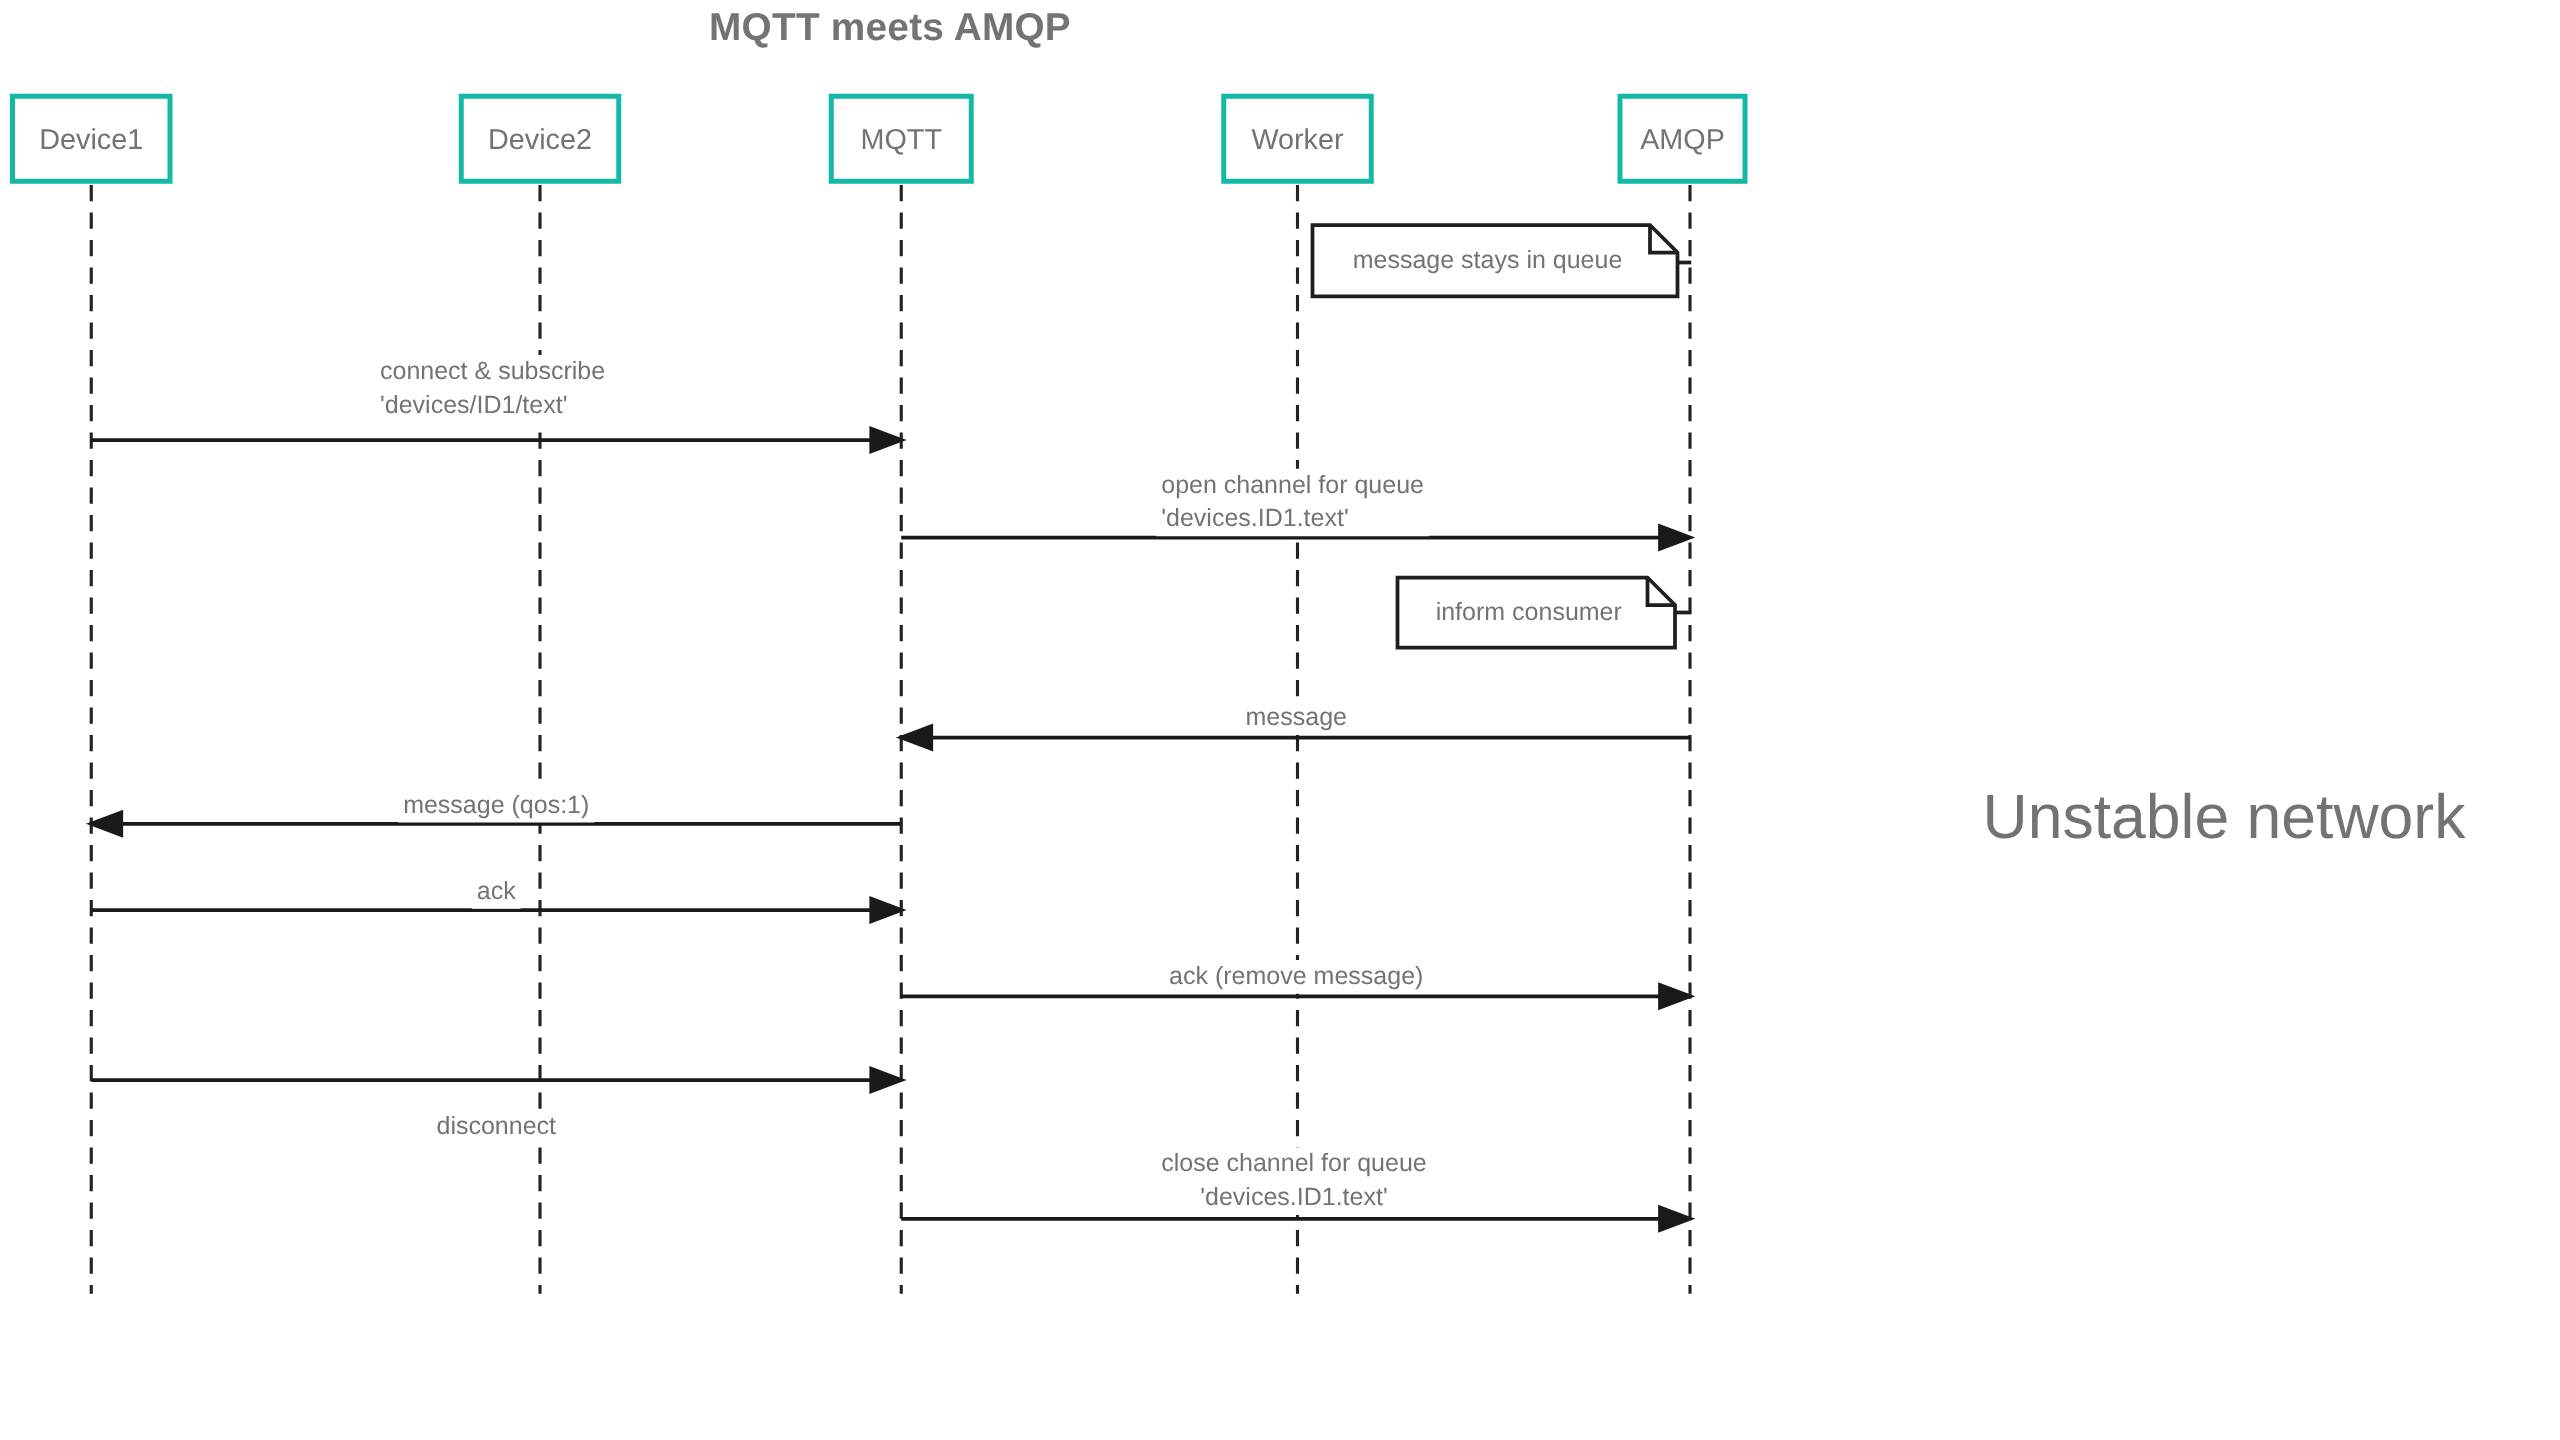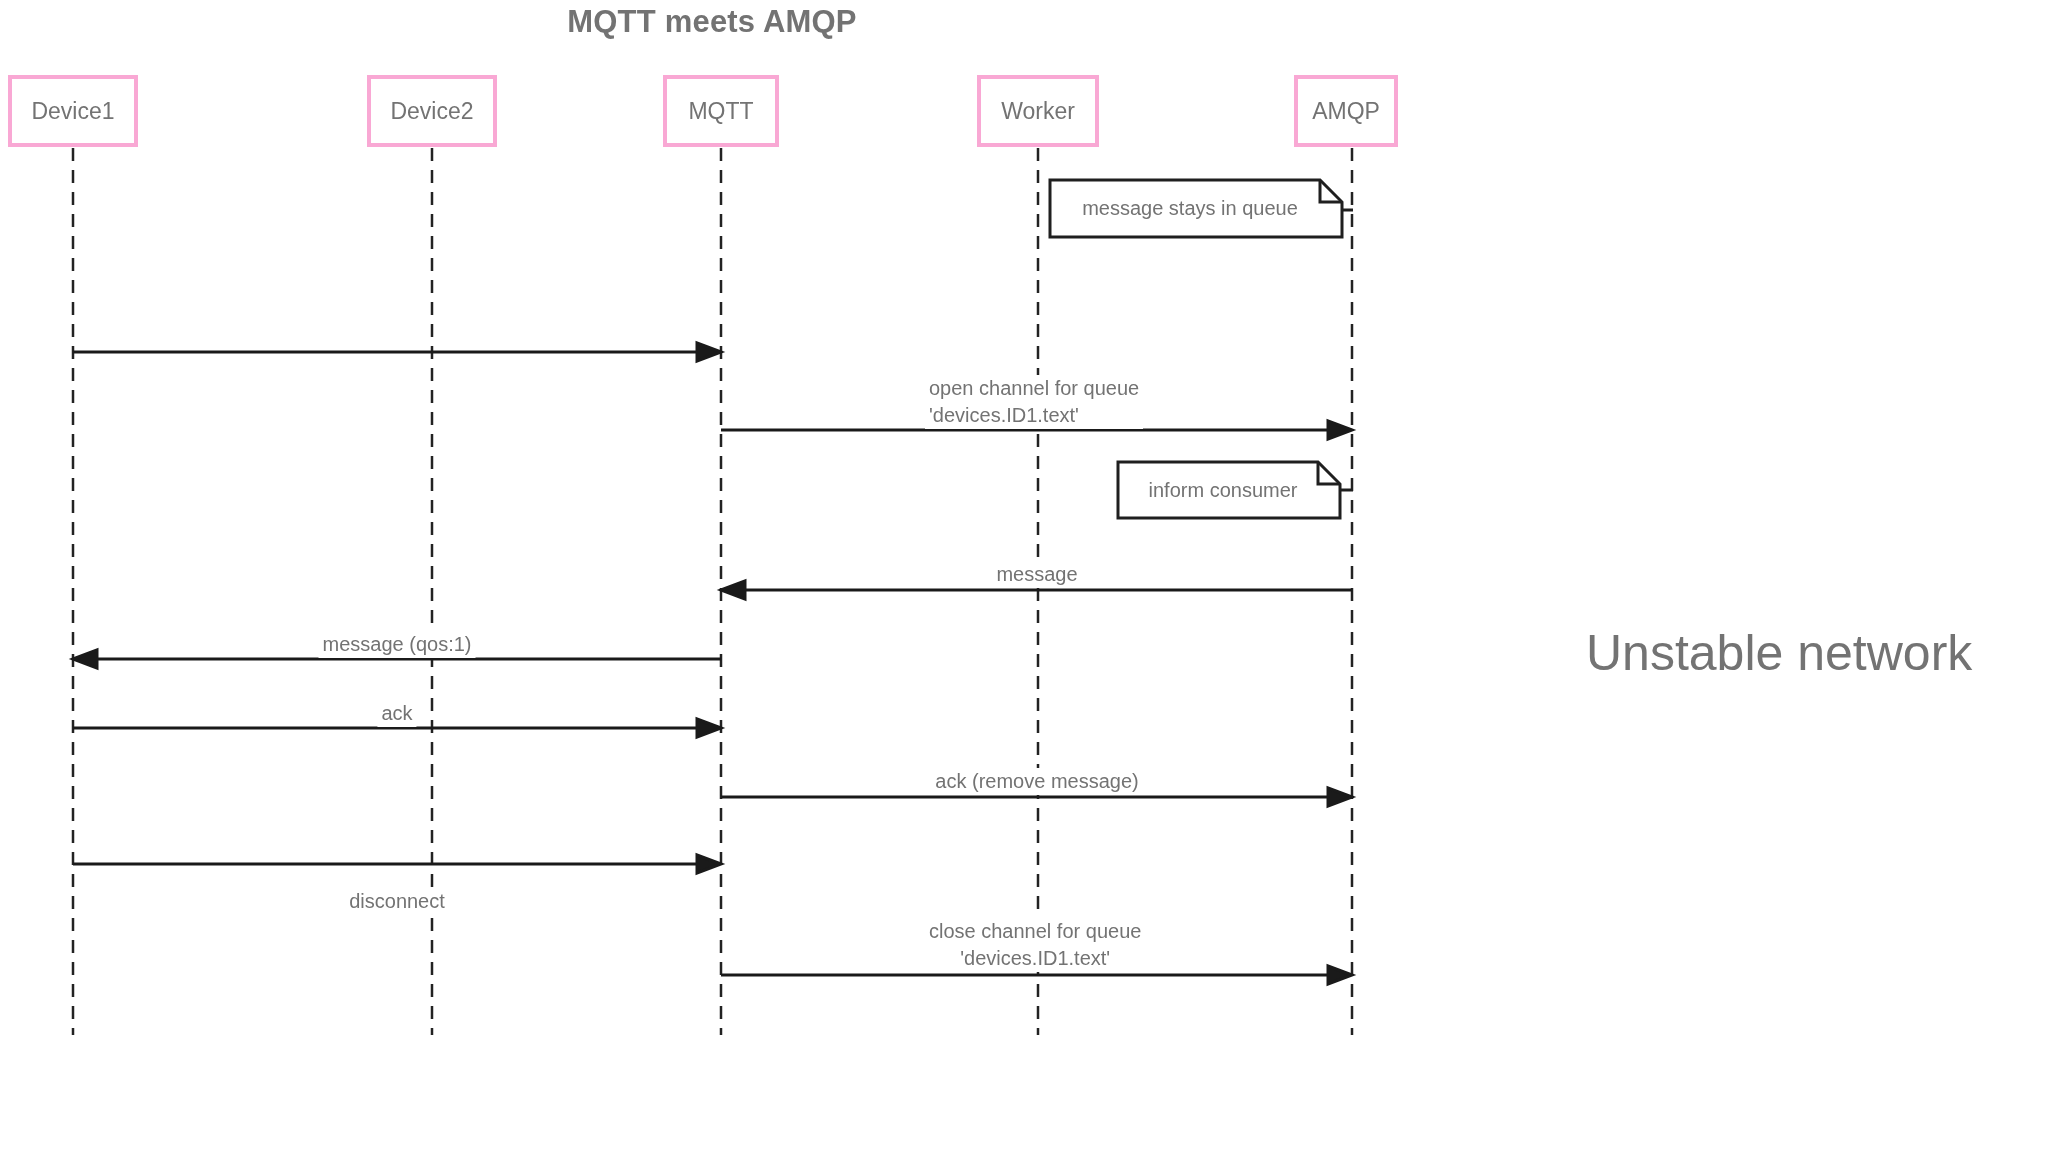--- a/index.html
+++ b/index.html
@@ -24,21 +24,21 @@
     transform: translateX(-50%);
     font-size: 31px;
     font-weight: 700;
     letter-spacing: 0.2px;
     white-space: nowrap;
   }
   .actor-box {
     position: absolute;
     top: 75px;
     height: 72px;
-    border: 4px solid #f9a8d4;
+    border: 4px solid #14b8a6;
     background: #ffffff;
     box-sizing: border-box;
     display: flex;
     align-items: center;
     justify-content: center;
     font-size: 23px;
     white-space: nowrap;
   }
   .msg-label {
     position: absolute;
@@ -134,20 +134,24 @@
   <div class="actor-box" style="left:977px;  width:122px;">
     <span>Worker</span>
   </div>
   <div class="actor-box" style="left:1294px; width:104px;">
     <span>AMQP</span>
   </div>
 
   <div class="note-text" style="left:1050px; top:181px; width:280px; height:55px;">message stays in queue</div>
   <div class="note-text" style="left:1118px; top:463px; width:210px; height:54px;">inform consumer</div>
 
+  <div class="msg-label" style="left:300px; top:284px;">
+    <div>connect &amp; subscribe</div>
+    <div>'devices/ID1/text'</div>
+  </div>
 
   <div class="msg-label" style="left:925px; top:375px;">
     <div>open channel for queue</div>
     <div>'devices.ID1.text'</div>
   </div>
 
   <div class="msg-label centered" style="left:1037px; top:561px;">message</div>
 
   <div class="msg-label centered" style="left:397px; top:631px;">message (qos:1)</div>
 

